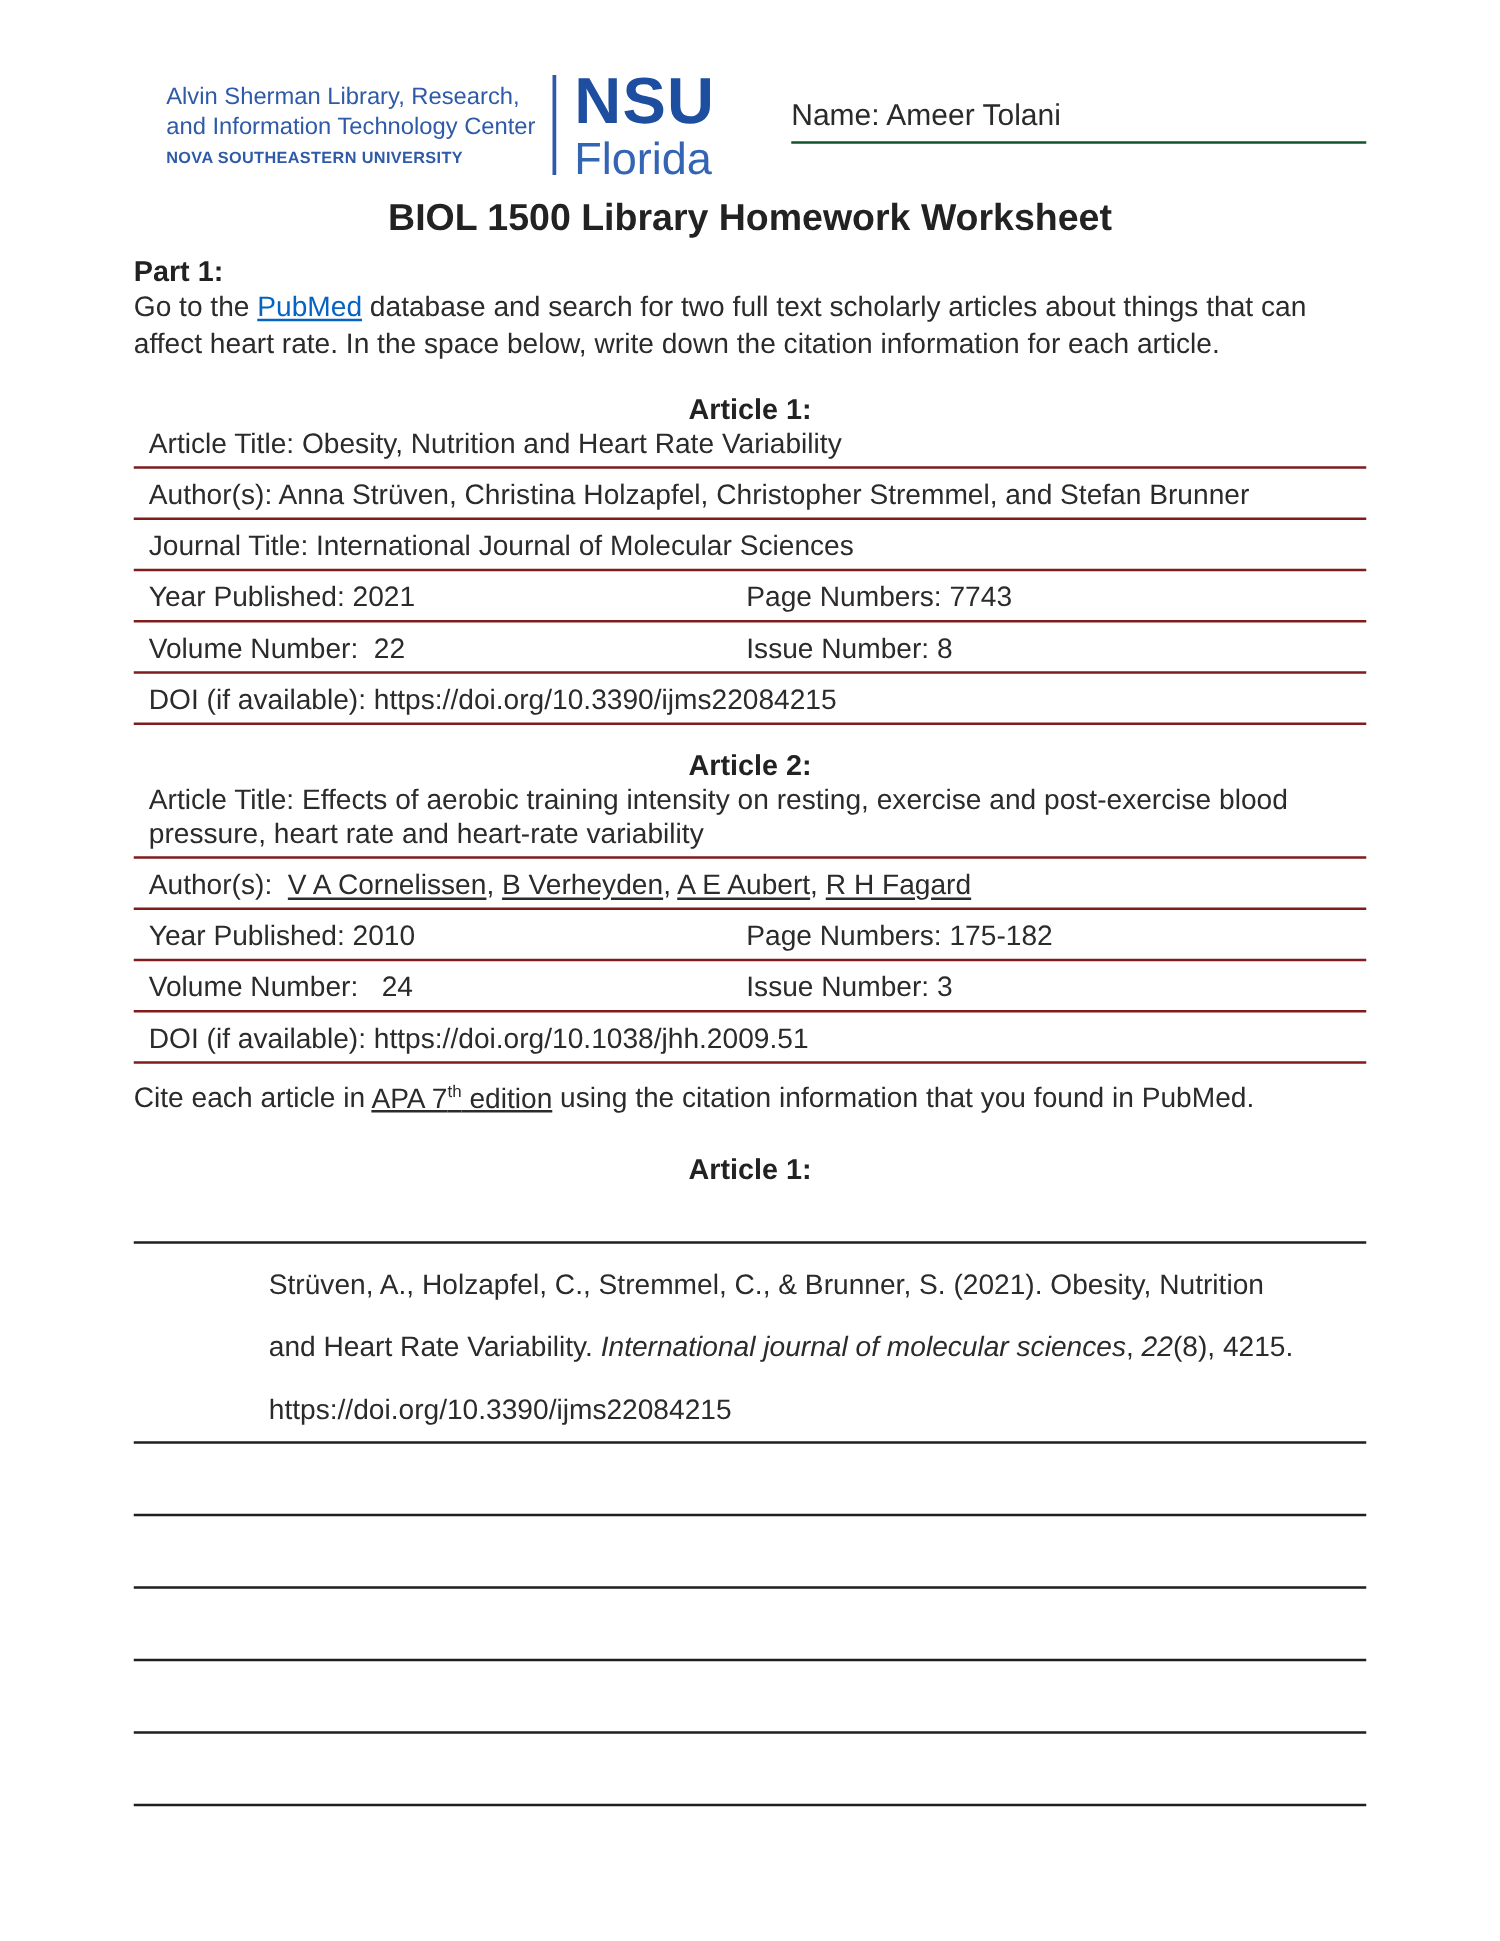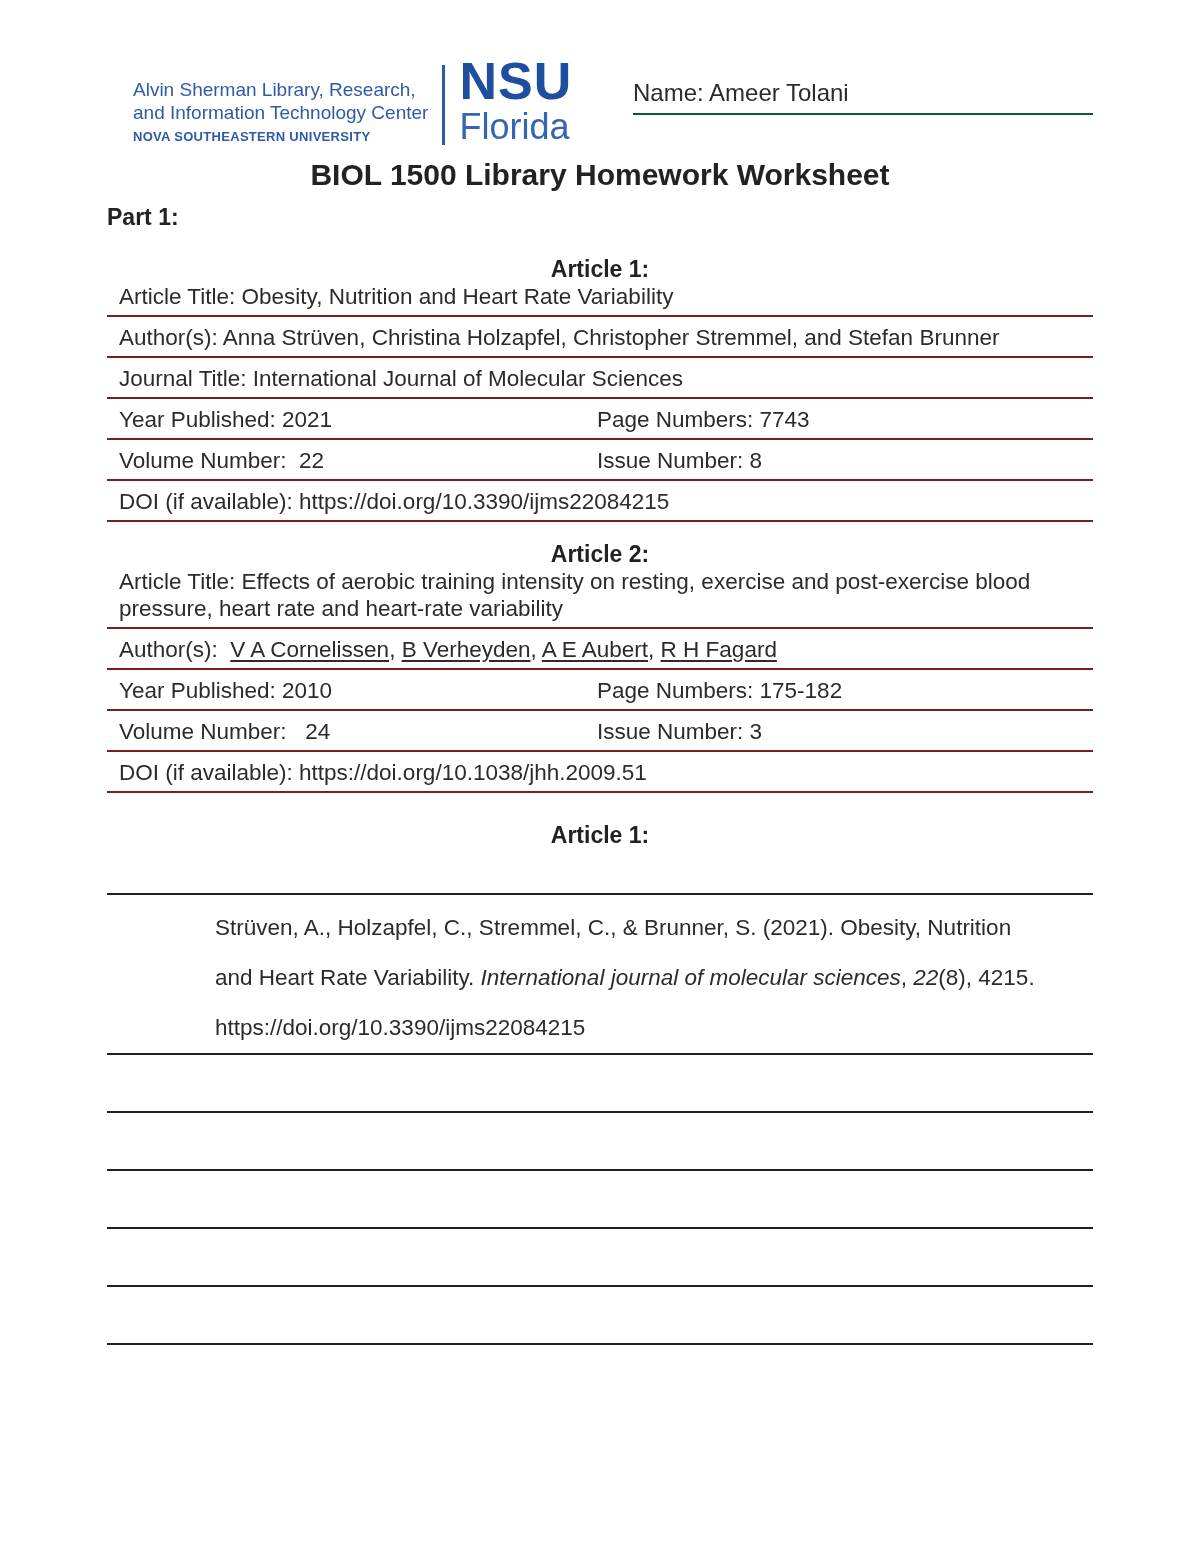--- a/index.html
+++ b/index.html
@@ -9,21 +9,21 @@
     width:1200px; height:1553px;
     margin:0 auto;
     background:#ffffff;
     font-family:"Liberation Sans", sans-serif;
     color:#2b2b2b;
     padding:55px 107px 0 107px;
     overflow:hidden;
   }
   
   .header { display:flex; justify-content:space-between; align-items:flex-start; height:78px; }
-  .logo { display:flex; align-items:flex-end; gap:14px; margin-left:26px; }
+  .logo { display:flex; align-items:center; gap:14px; margin-left:26px; }
   .logo-left { line-height:1.22; }
   .logo-l1, .logo-l2 { font-size:19px; color:#2e5aa8; font-weight:500; }
   .logo-l3 { font-size:13px; color:#2e5aa8; font-weight:700; letter-spacing:0.3px; margin-top:5px; }
   .logo-divider { width:3px; height:80px; background:#2e5aa8; }
   .logo-right { line-height:1; }
   .logo-nsu { font-size:52px; font-weight:800; color:#1e4ea0; letter-spacing:1px; }
   .logo-florida { font-size:36px; color:#3465b4; margin-top:2px; }
   .name-line {
     width:460px; margin-top:24px; padding-bottom:6px;
     border-bottom:2px solid #14532d;
@@ -79,20 +79,21 @@
         <div class="logo-nsu">NSU</div>
         <div class="logo-florida">Florida</div>
       </div>
     </div>
     <div class="name-line"><span>Name: </span><span>Ameer Tolani</span></div>
   </div>
 
   <div class="doc-title">BIOL 1500 Library Homework Worksheet</div>
 
   <div class="part-heading part1-heading">Part 1:</div>
+  <div class="intro"><span>Go to the </span><span class="link">PubMed</span><span> database and search for two full text scholarly articles about things that can affect heart rate. In the space below, write down the citation information for each article.</span></div>
 
   <div class="article-heading a1-heading">Article 1:</div>
   <div>
     <div class="row">Article Title: Obesity, Nutrition and Heart Rate Variability</div>
     <div class="row">Author(s): Anna Strüven, Christina Holzapfel, Christopher Stremmel, and Stefan Brunner</div>
     <div class="row">Journal Title: International Journal of Molecular Sciences</div>
     <div class="row row-2col">
       <span class="col-l">Year Published: 2021</span>
       <span>Page Numbers: 7743</span>
     </div>
@@ -111,20 +112,21 @@
       <span class="col-l">Year Published: 2010</span>
       <span>Page Numbers: 175-182</span>
     </div>
     <div class="row row-2col">
       <span class="col-l">Volume Number:   24</span>
       <span>Issue Number: 3</span>
     </div>
     <div class="row">DOI (if available): https://doi.org/10.1038/jhh.2009.51</div>
   </div>
 
+  <div class="intro"><span>Cite each article in </span><span class="underlined"><span>APA 7</span><sup>th</sup><span> edition</span></span><span> using the citation information that you found in PubMed.</span></div>
 
   <div class="article-heading cit-heading">Article 1:</div>
 
   <div class="rule-first"></div>
 
   <div class="citation">
     <div>Strüven, A., Holzapfel, C., Stremmel, C., &amp; Brunner, S. (2021). Obesity, Nutrition</div>
     <div><span>and Heart Rate Variability. </span><span class="it">International journal of molecular sciences</span><span>, </span><span class="it">22</span><span>(8), 4215.</span></div>
     <div>https://doi.org/10.3390/ijms22084215</div>
   </div>

